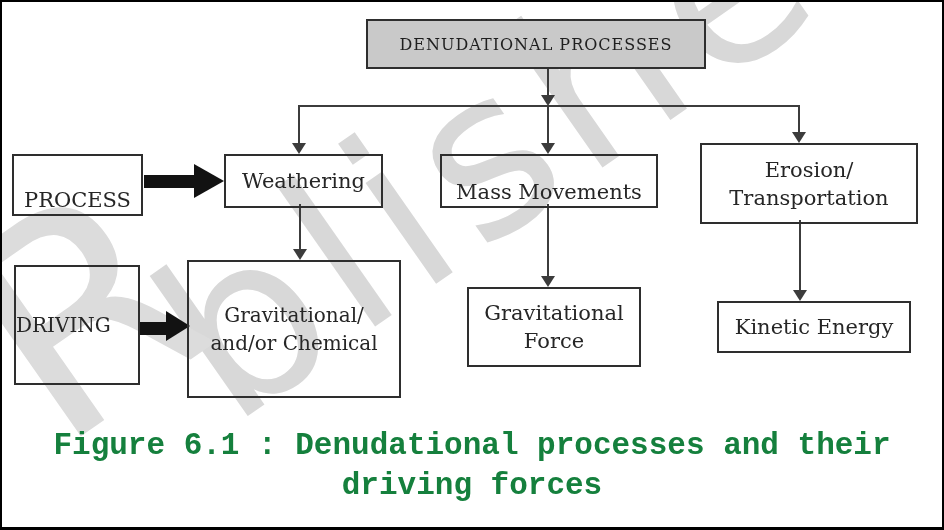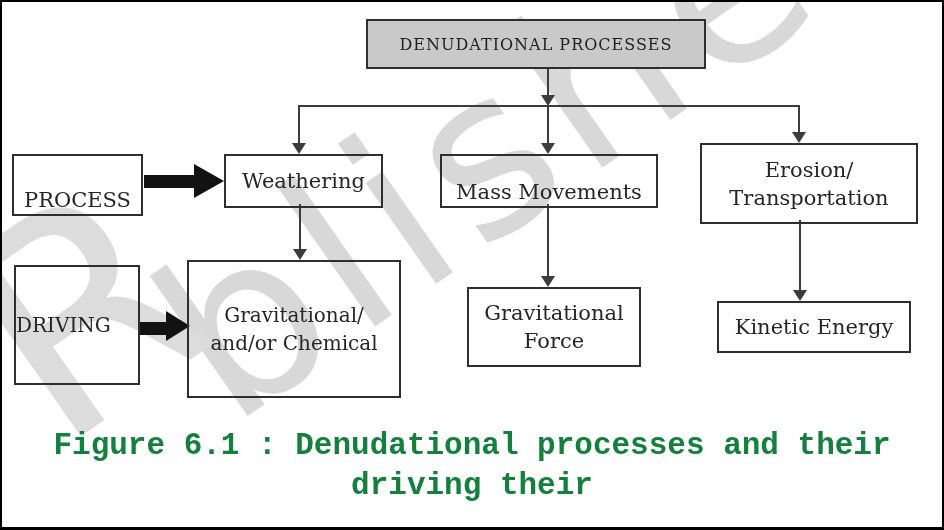--- a/index.html
+++ b/index.html
@@ -117,16 +117,16 @@
   <div class="box box-kinetic">
     <span>Kinetic Energy</span>
   </div>
   <div class="box box-gravforce">
     <span>Gravitational</span>
     <span>Force</span>
   </div>
 
   <div class="caption">
     <span style="display:block;">Figure 6.1 : Denudational processes and their</span>
-    <span style="display:block;">driving their</span>
+    <span style="display:block;">driving forces</span>
   </div>
 
 </div>
 
 </body></html>

